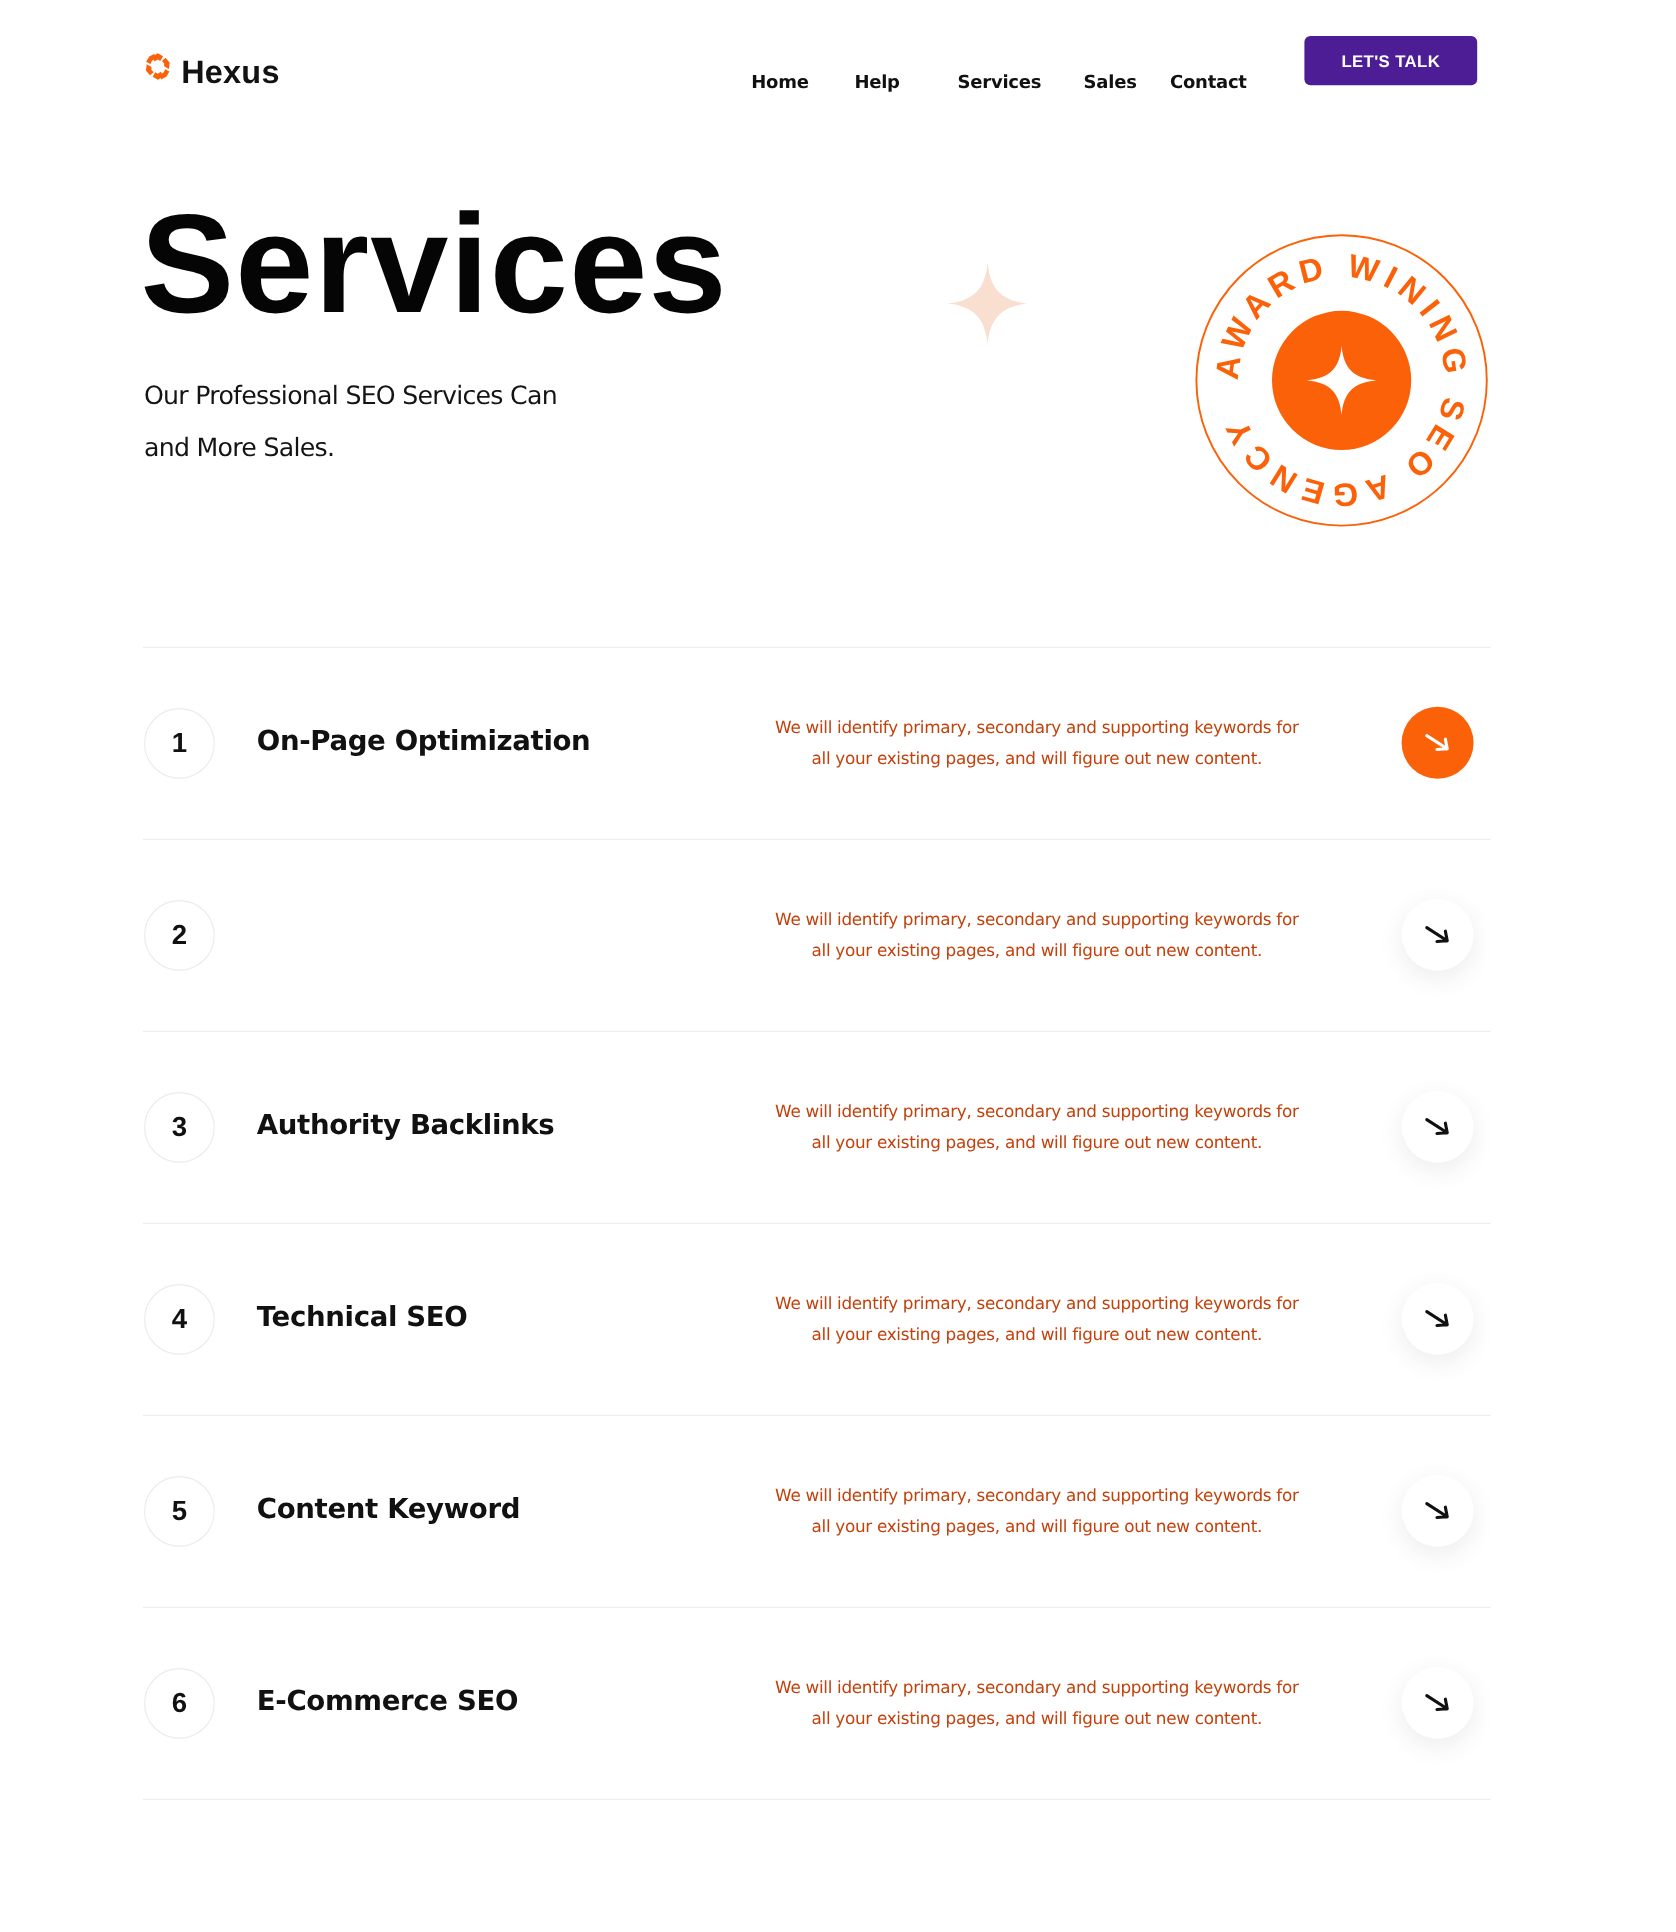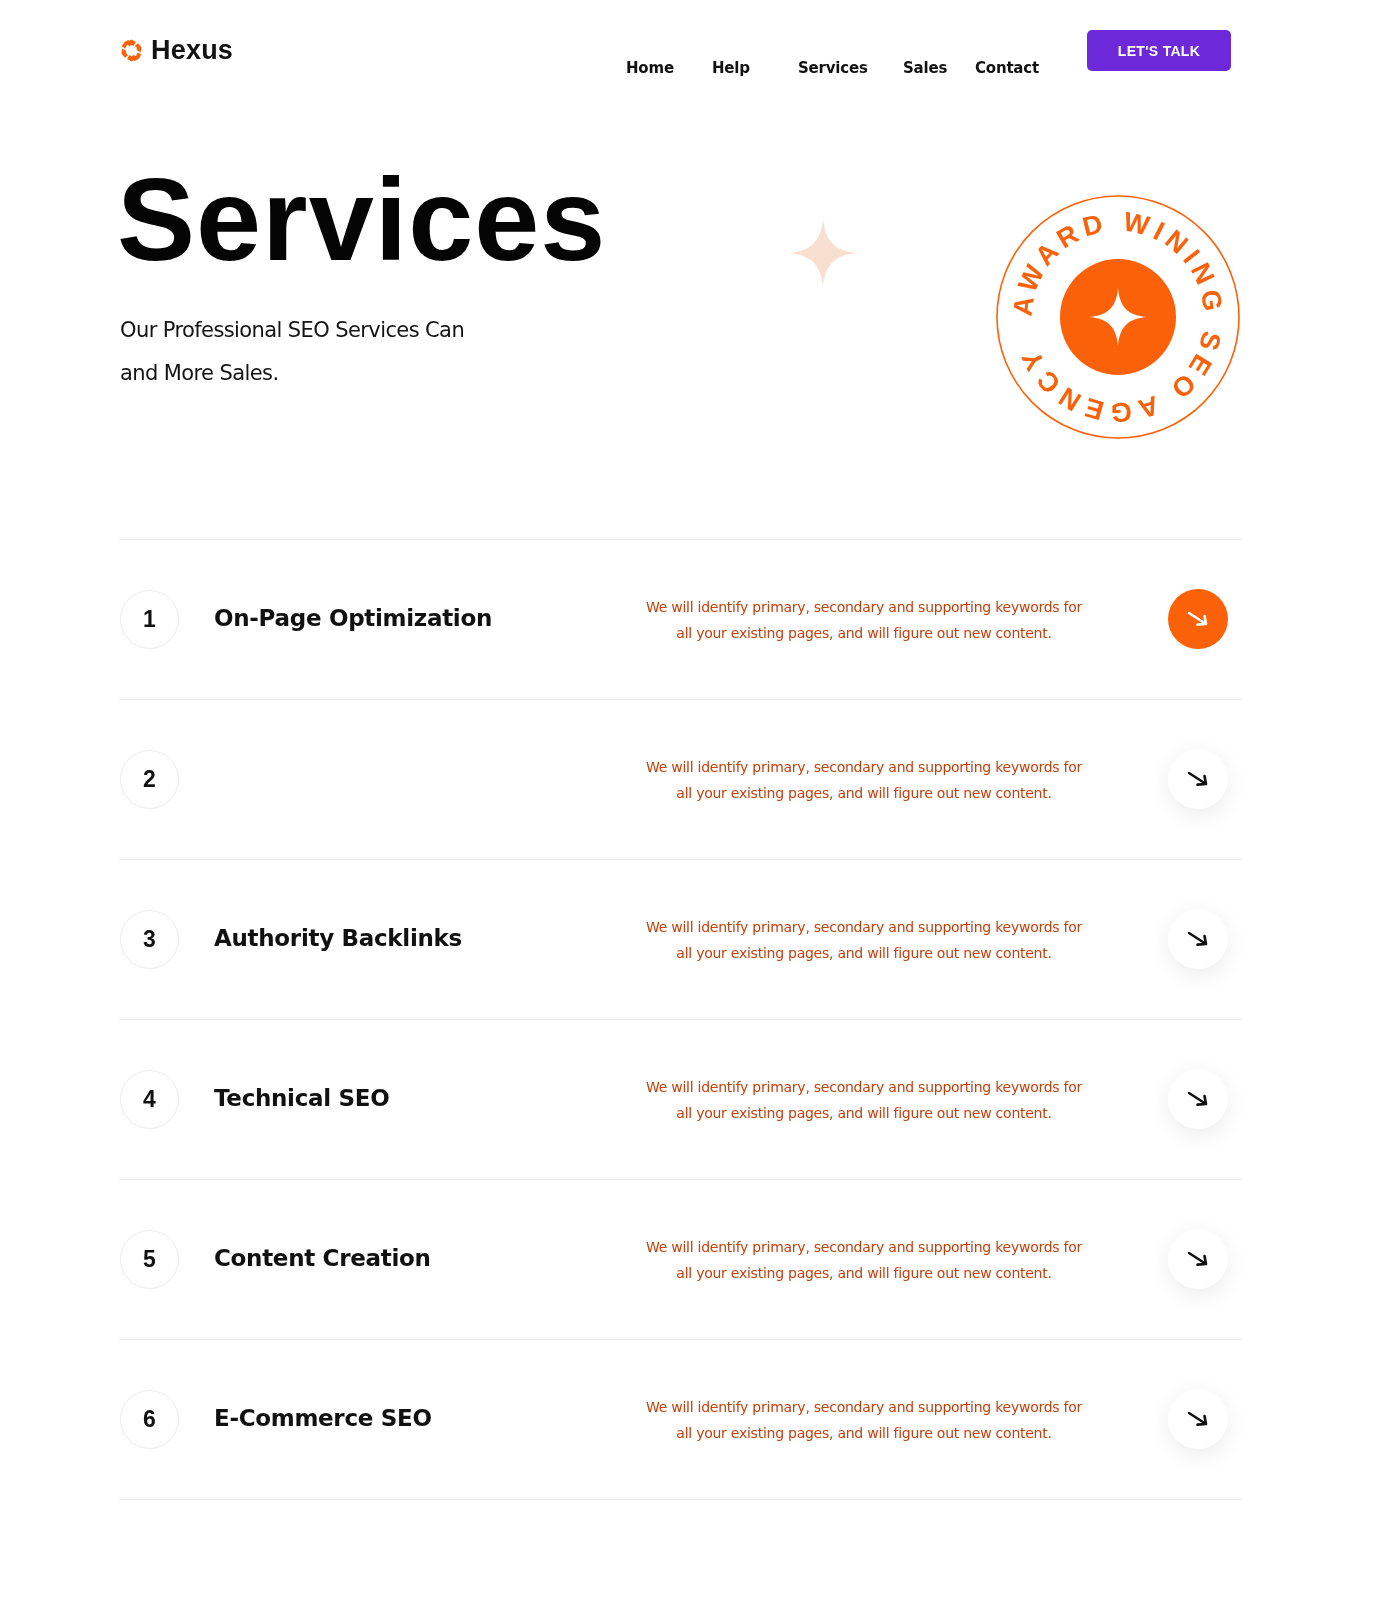--- a/index.html
+++ b/index.html
@@ -3,26 +3,26 @@
 <meta charset="utf-8">
 <style>
   * { box-sizing: border-box; margin: 0; padding: 0; }
   html, body { width: 1397px; height: 1610px; background: #ffffff; overflow: hidden; }
   body { font-family: "DejaVu Sans", "Liberation Sans", sans-serif; color: #0e0e0e; position: relative; }
 
   
   .header { position: absolute; left: 0; top: 0; width: 1397px; height: 100px; }
   .logo { position: absolute; left: 119px; top: 34px; display: flex; align-items: center; gap: 7px; }
   .logo-mark { width: 25px; height: 25px; display: block; }
-  .logo-text { font-family: "Liberation Sans", sans-serif; font-weight: 700; font-size: 27px; letter-spacing: 0.2px; color: #121212; line-height: 32px; }
+  .logo-text { font-family: "Liberation Sans", sans-serif; font-weight: 700; font-size: 27px; letter-spacing: 0.2px; color: #121212; line-height: 32px; margin-top: 10px; }
 
   .nav { position: absolute; left: 0; top: 41px; height: 22px; }
   .nav-item { position: absolute; top: 16px; font-family: "DejaVu Sans", sans-serif; font-weight: 700; font-size: 15px; color: #111; text-decoration: none; white-space: nowrap; line-height: 22px; letter-spacing: -0.2px; }
 
-  .cta { position: absolute; left: 1087px; top: 30px; width: 144px; height: 41px; background: #6d28d9; border-radius: 5px; color: #fff; font-family: "Liberation Sans", sans-serif; font-weight: 700; font-size: 14px; letter-spacing: 0.3px; display: flex; align-items: center; justify-content: center; border: none; }
+  .cta { position: absolute; left: 1087px; top: 30px; width: 144px; height: 41px; background: #4c1d95; border-radius: 5px; color: #fff; font-family: "Liberation Sans", sans-serif; font-weight: 700; font-size: 14px; letter-spacing: 0.3px; display: flex; align-items: center; justify-content: center; border: none; }
 
   
   .hero-title { position: absolute; left: 117px; top: 150px; font-family: "Liberation Sans", sans-serif; font-weight: 700; font-size: 117px; line-height: 140px; letter-spacing: 1px; color: #050505; }
   .hero-sub { position: absolute; left: 120px; top: 309px; width: 640px; font-family: "DejaVu Sans", sans-serif; font-weight: 400; font-size: 21px; line-height: 42.5px; color: #141414; letter-spacing: -0.6px; }
   .hero-sub span { display: block; white-space: nowrap; }
 
   .sparkle { position: absolute; left: 789px; top: 219px; width: 68px; height: 68px; }
   .badge { position: absolute; left: 995px; top: 194px; width: 246px; height: 246px; }
 
   
@@ -147,21 +147,21 @@
     <button class="arrow-btn">
       <svg viewBox="0 0 28 28">
           <path d="M5 8 L22 19 M22 19 L13.5 19.6 M22 19 L20.5 11" stroke="#111" stroke-width="2.6" fill="none" stroke-linecap="round" stroke-linejoin="round"></path>
         </svg>
     </button>
   </div>
   <div class="divider"></div>
 
   <div class="row">
     <div class="num">5</div>
-    <h3 class="title">Content Creation</h3>
+    <h3 class="title">Content Keyword</h3>
     <p class="desc">
       <span>We will identify primary, secondary and supporting keywords for</span>
       <span>all your existing pages, and will figure out new content.</span>
     </p>
     <button class="arrow-btn">
       <svg viewBox="0 0 28 28">
           <path d="M5 8 L22 19 M22 19 L13.5 19.6 M22 19 L20.5 11" stroke="#111" stroke-width="2.6" fill="none" stroke-linecap="round" stroke-linejoin="round"></path>
         </svg>
     </button>
   </div>

